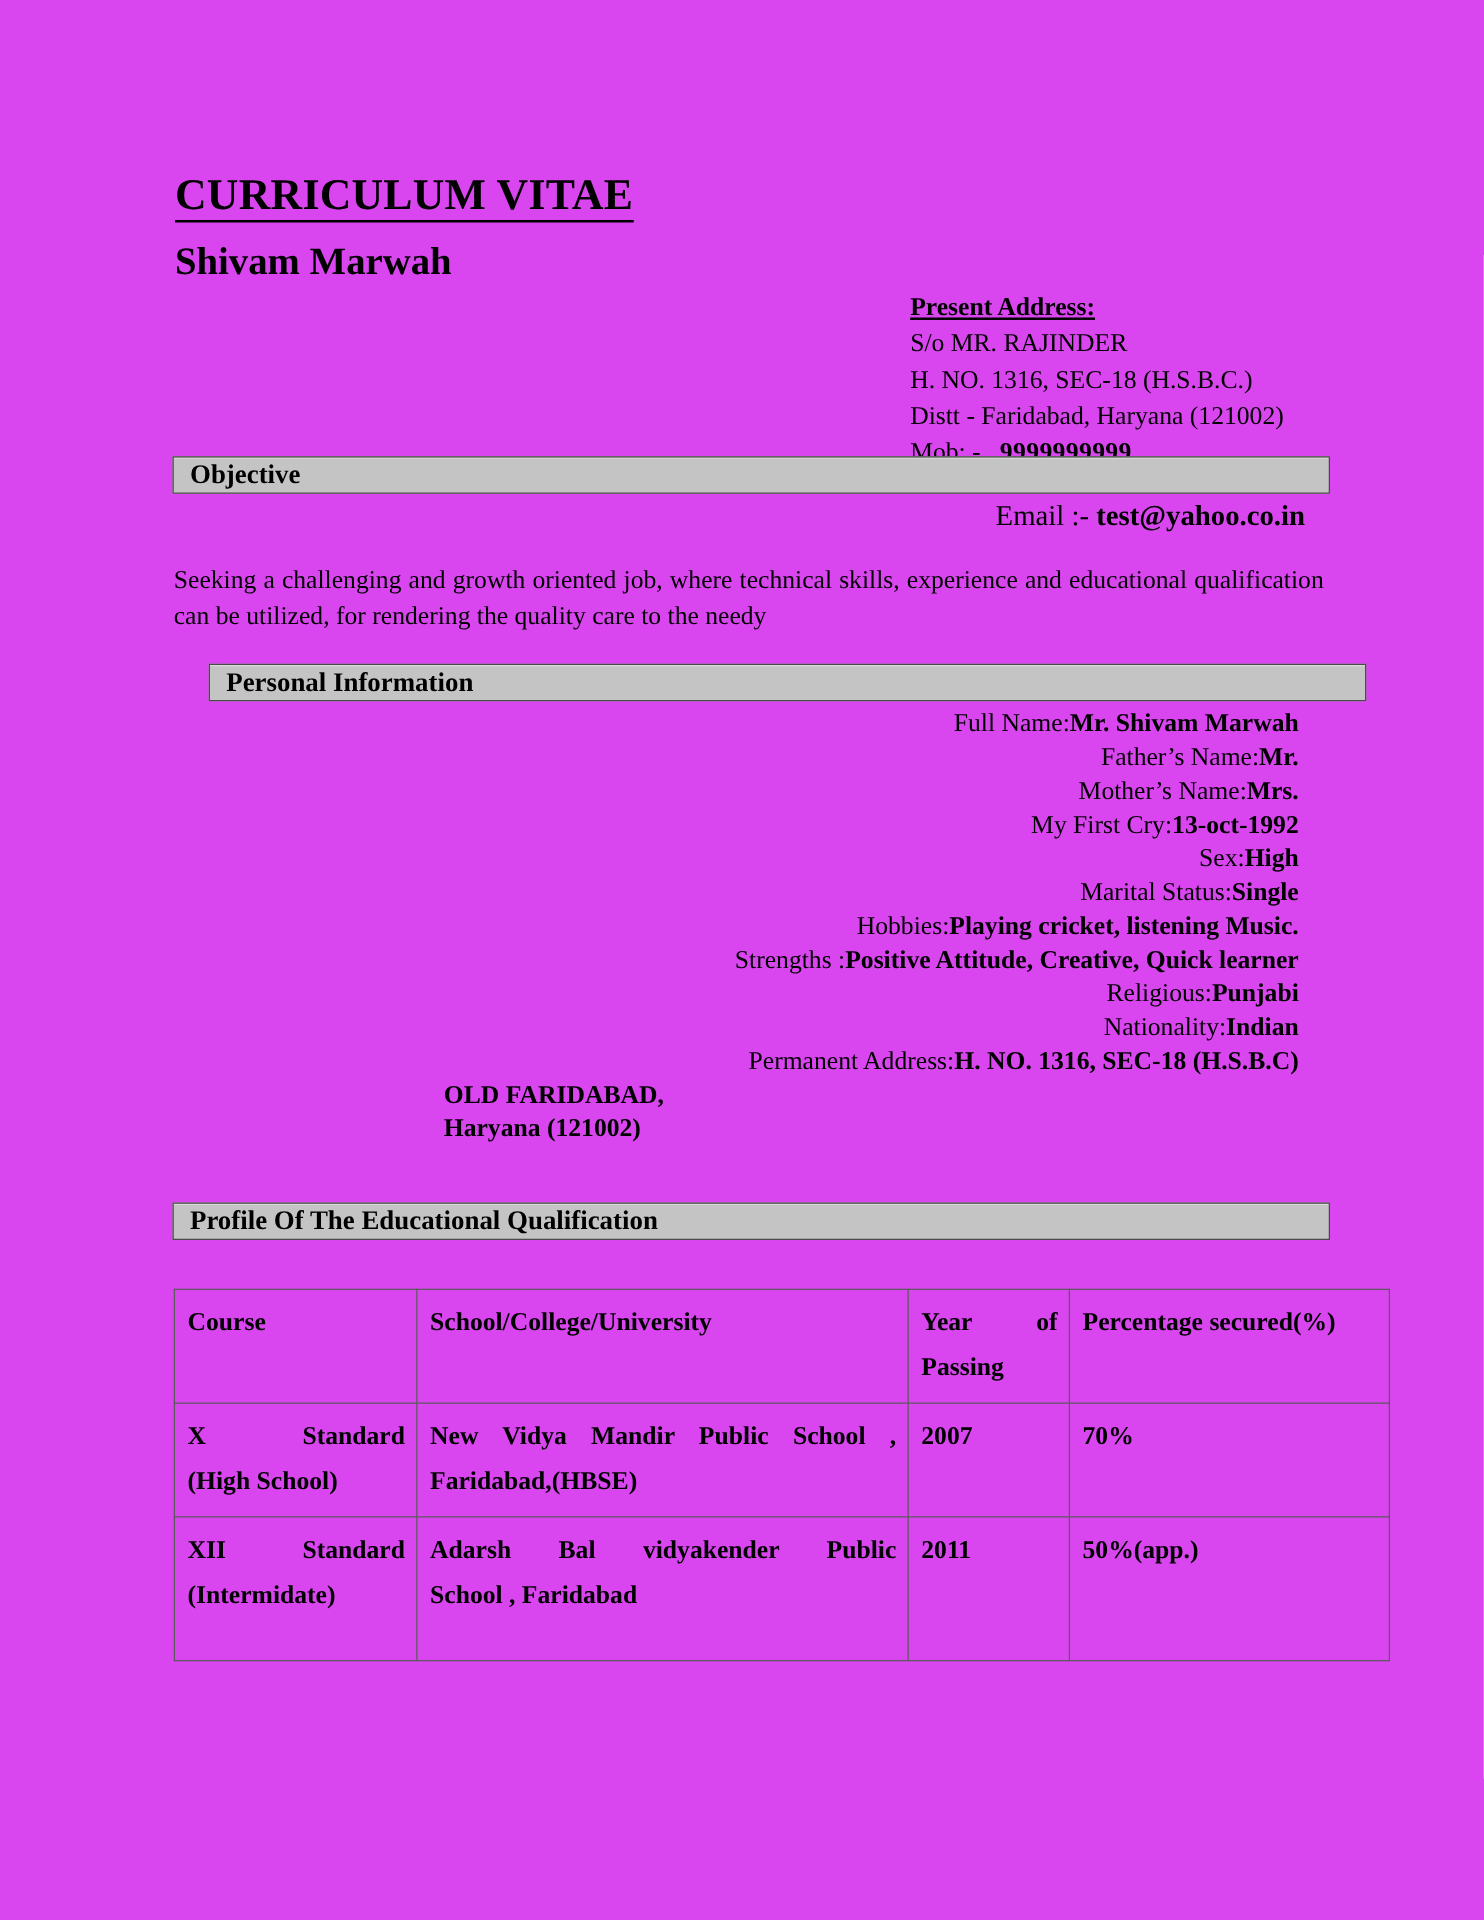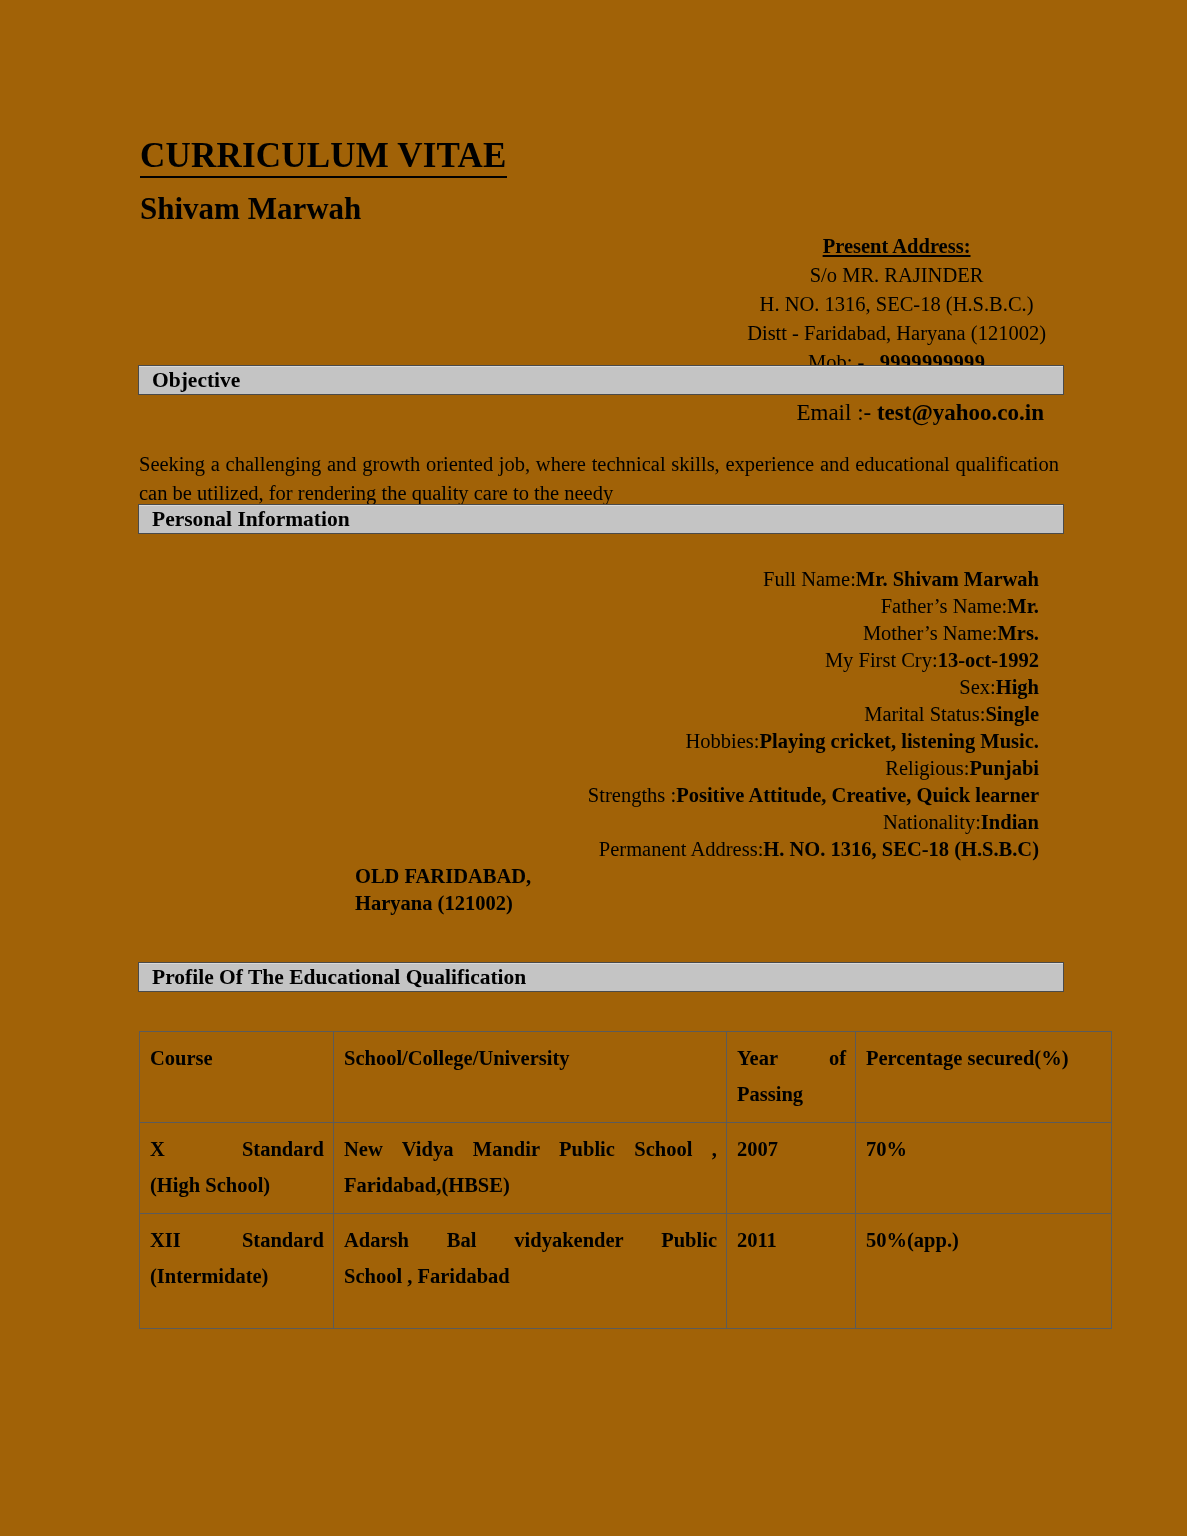--- a/index.html
+++ b/index.html
@@ -16,21 +16,21 @@
     color: #000000;
     overflow: hidden;
   }
 
   .page {
     position: absolute;
     left: 0;
     top: 0;
     width: 1187px;
     height: 1536px;
-    background: #a16207;
+    background: #d946ef;
   }
 
   
   .cv-title {
     position: absolute;
     left: 140px;
     top: 138px;
     font-size: 35px;
     font-weight: bold;
     letter-spacing: 0.2px;
@@ -44,23 +44,23 @@
     left: 140px;
     top: 192px;
     font-size: 31px;
     font-weight: bold;
     line-height: 1.1;
   }
 
   
   .address-block {
     position: absolute;
-    right: 141px;
+    right: 160px;
     top: 232px;
-    text-align: center;
+    text-align: left;
     font-size: 20.5px;
     line-height: 1.42;
   }
   .address-block .addr-head {
     font-weight: bold;
     text-decoration: underline;
     display: inline-block;
   }
   .address-block .addr-line {
     display: block;
@@ -90,21 +90,21 @@
     position: absolute;
     left: 13px;
     top: 50%;
     transform: translateY(-50%);
     font-size: 21.5px;
     font-weight: bold;
     white-space: nowrap;
   }
 
   #bar-objective { top: 365px; }
-  #bar-personal  { top: 504px; }
+  #bar-personal  { top: 531px; margin-left: 29px; }
   #bar-education { top: 962px; }
 
   
   .email-line {
     position: absolute;
     right: 143px;
     top: 400px;
     font-size: 23px;
     white-space: pre;
   }
@@ -236,24 +236,24 @@
     <div class="pi-row">
       <span class="pi-label">Sex:</span><span class="pi-value">High</span>
     </div>
     <div class="pi-row">
       <span class="pi-label">Marital Status:</span><span class="pi-value">Single</span>
     </div>
     <div class="pi-row">
       <span class="pi-label">Hobbies:</span><span class="pi-value">Playing cricket, listening Music.</span>
     </div>
     <div class="pi-row">
+      <span class="pi-label">Strengths :</span><span class="pi-value">Positive Attitude, Creative, Quick learner</span>
+    </div>
+    <div class="pi-row">
       <span class="pi-label">Religious:</span><span class="pi-value"> Punjabi</span>
-    </div>
-    <div class="pi-row">
-      <span class="pi-label">Strengths :</span><span class="pi-value">Positive Attitude, Creative, Quick learner</span>
     </div>
     <div class="pi-row">
       <span class="pi-label">Nationality:</span><span class="pi-value">Indian</span>
     </div>
     <div class="pi-row">
       <span class="pi-label">Permanent Address:</span><span class="pi-value">H. NO. 1316, SEC-18 (H.S.B.C)</span>
     </div>
     <div class="pi-cont">OLD FARIDABAD,</div>
     <div class="pi-cont">Haryana (121002)</div>
   </div>

